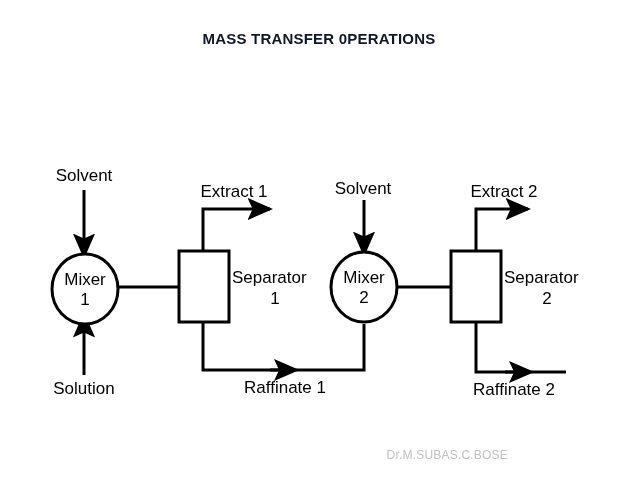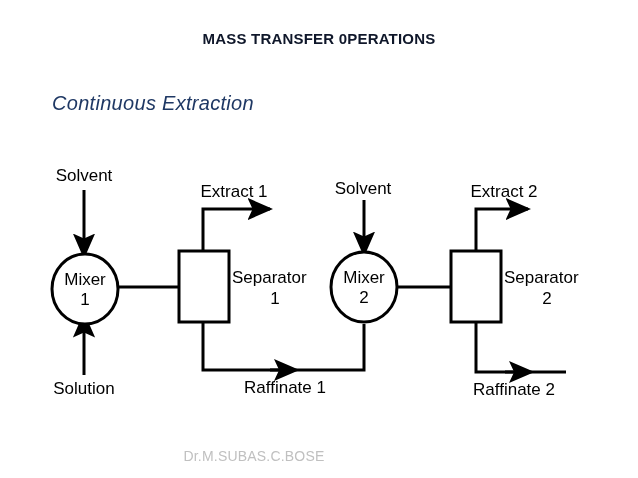--- a/index.html
+++ b/index.html
@@ -38,23 +38,23 @@
     font-size: 20px;
     font-style: italic;
     color: #1f3864;
     letter-spacing: 0.3px;
   }
   #slide-footer {
     position: absolute;
     left: 0;
     top: 448px;
     width: 508px;
-    text-align: center;
+    text-align: right;
     font-family: "Liberation Sans", sans-serif;
-    font-size: 14px;
+    font-size: 12px;
     color: #c0c0c0;
     letter-spacing: 0.2px;
   }
   #flow-diagram {
     position: absolute;
     left: 0;
     top: 150px;
     width: 638px;
     height: 270px;
   }
@@ -75,21 +75,20 @@
     fill: #ffffff;
   }
 </style>
 </head>
 <body>
 
 <div id="slide">
 
   <div id="slide-title">MASS TRANSFER 0PERATIONS</div>
 
-  <div id="slide-subtitle">Continuous Extraction</div>
 
   <svg id="flow-diagram" viewBox="0 0 638 270" width="638" height="270">
 
     <defs>
       <marker id="arrow-right" markerWidth="9" markerHeight="9" refX="7.5" refY="4" orient="auto" markerUnits="strokeWidth">
         <path d="M0,0.3 L8.5,4 L0,7.7 L1.7,4 Z" fill="#000000"></path>
       </marker>
       <marker id="arrow-down" markerWidth="9" markerHeight="9" refX="7.5" refY="4" orient="auto" markerUnits="strokeWidth">
         <path d="M0,0.3 L8.5,4 L0,7.7 L1.7,4 Z" fill="#000000"></path>
       </marker>

